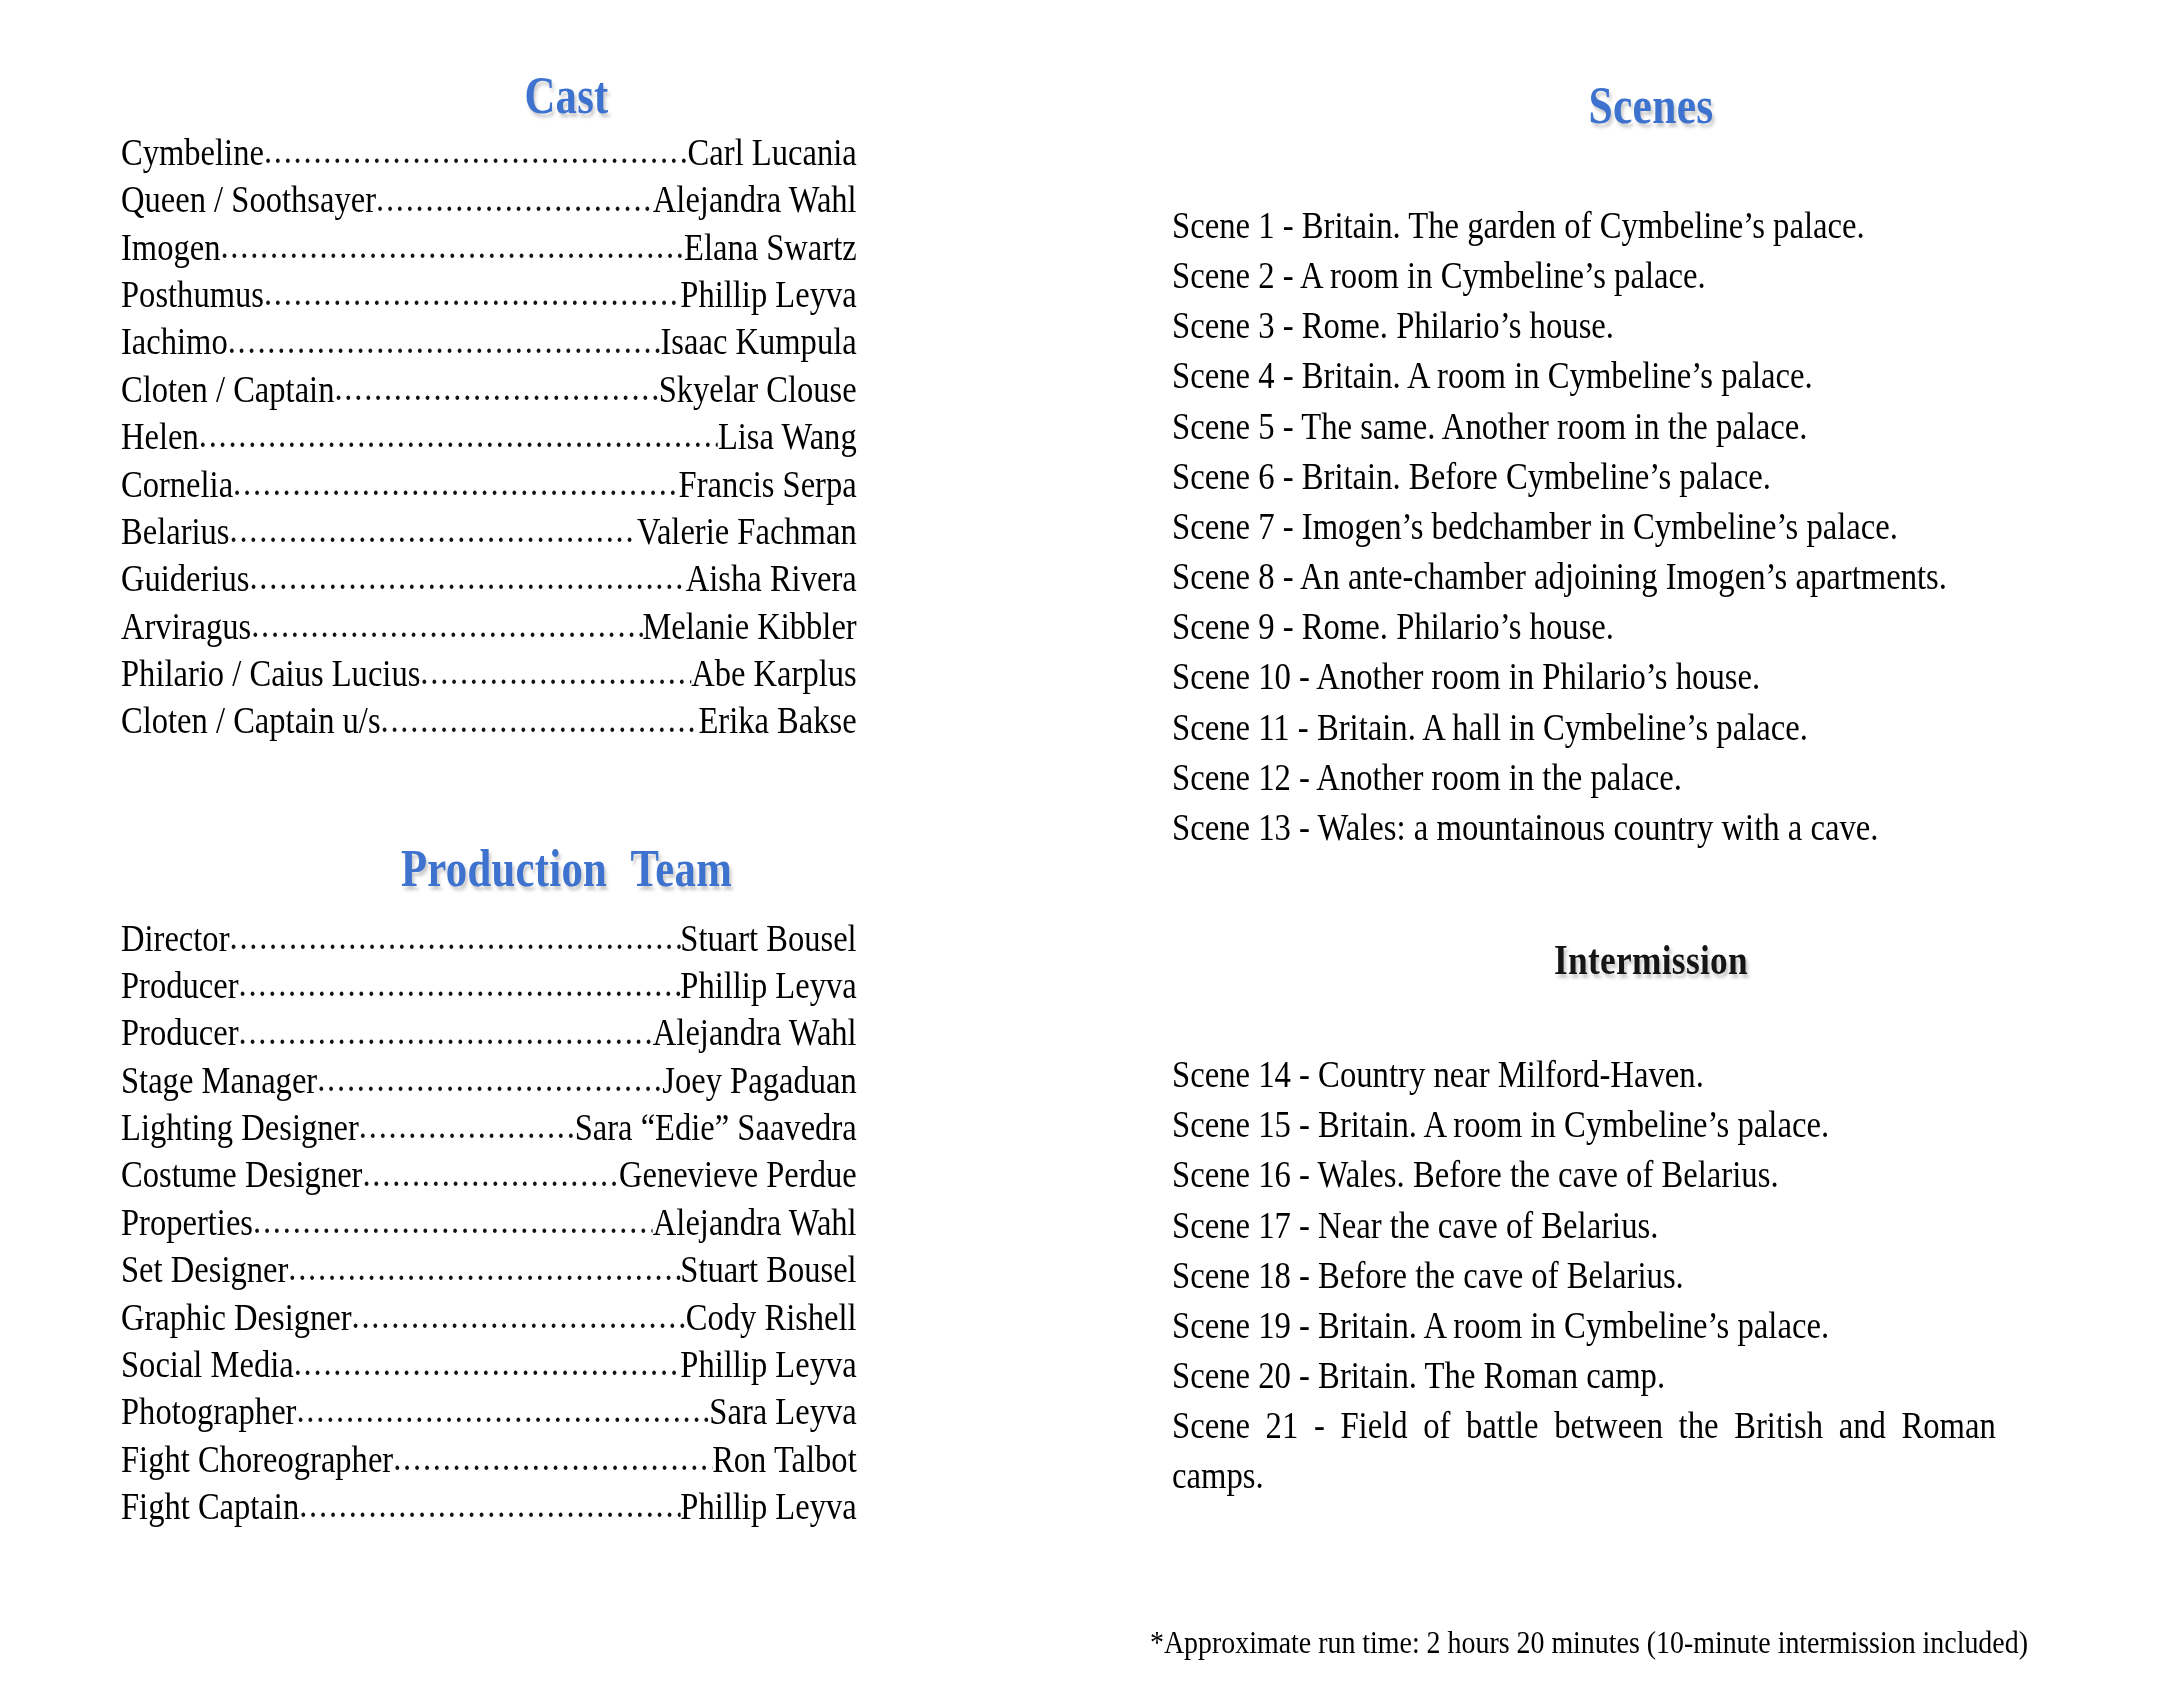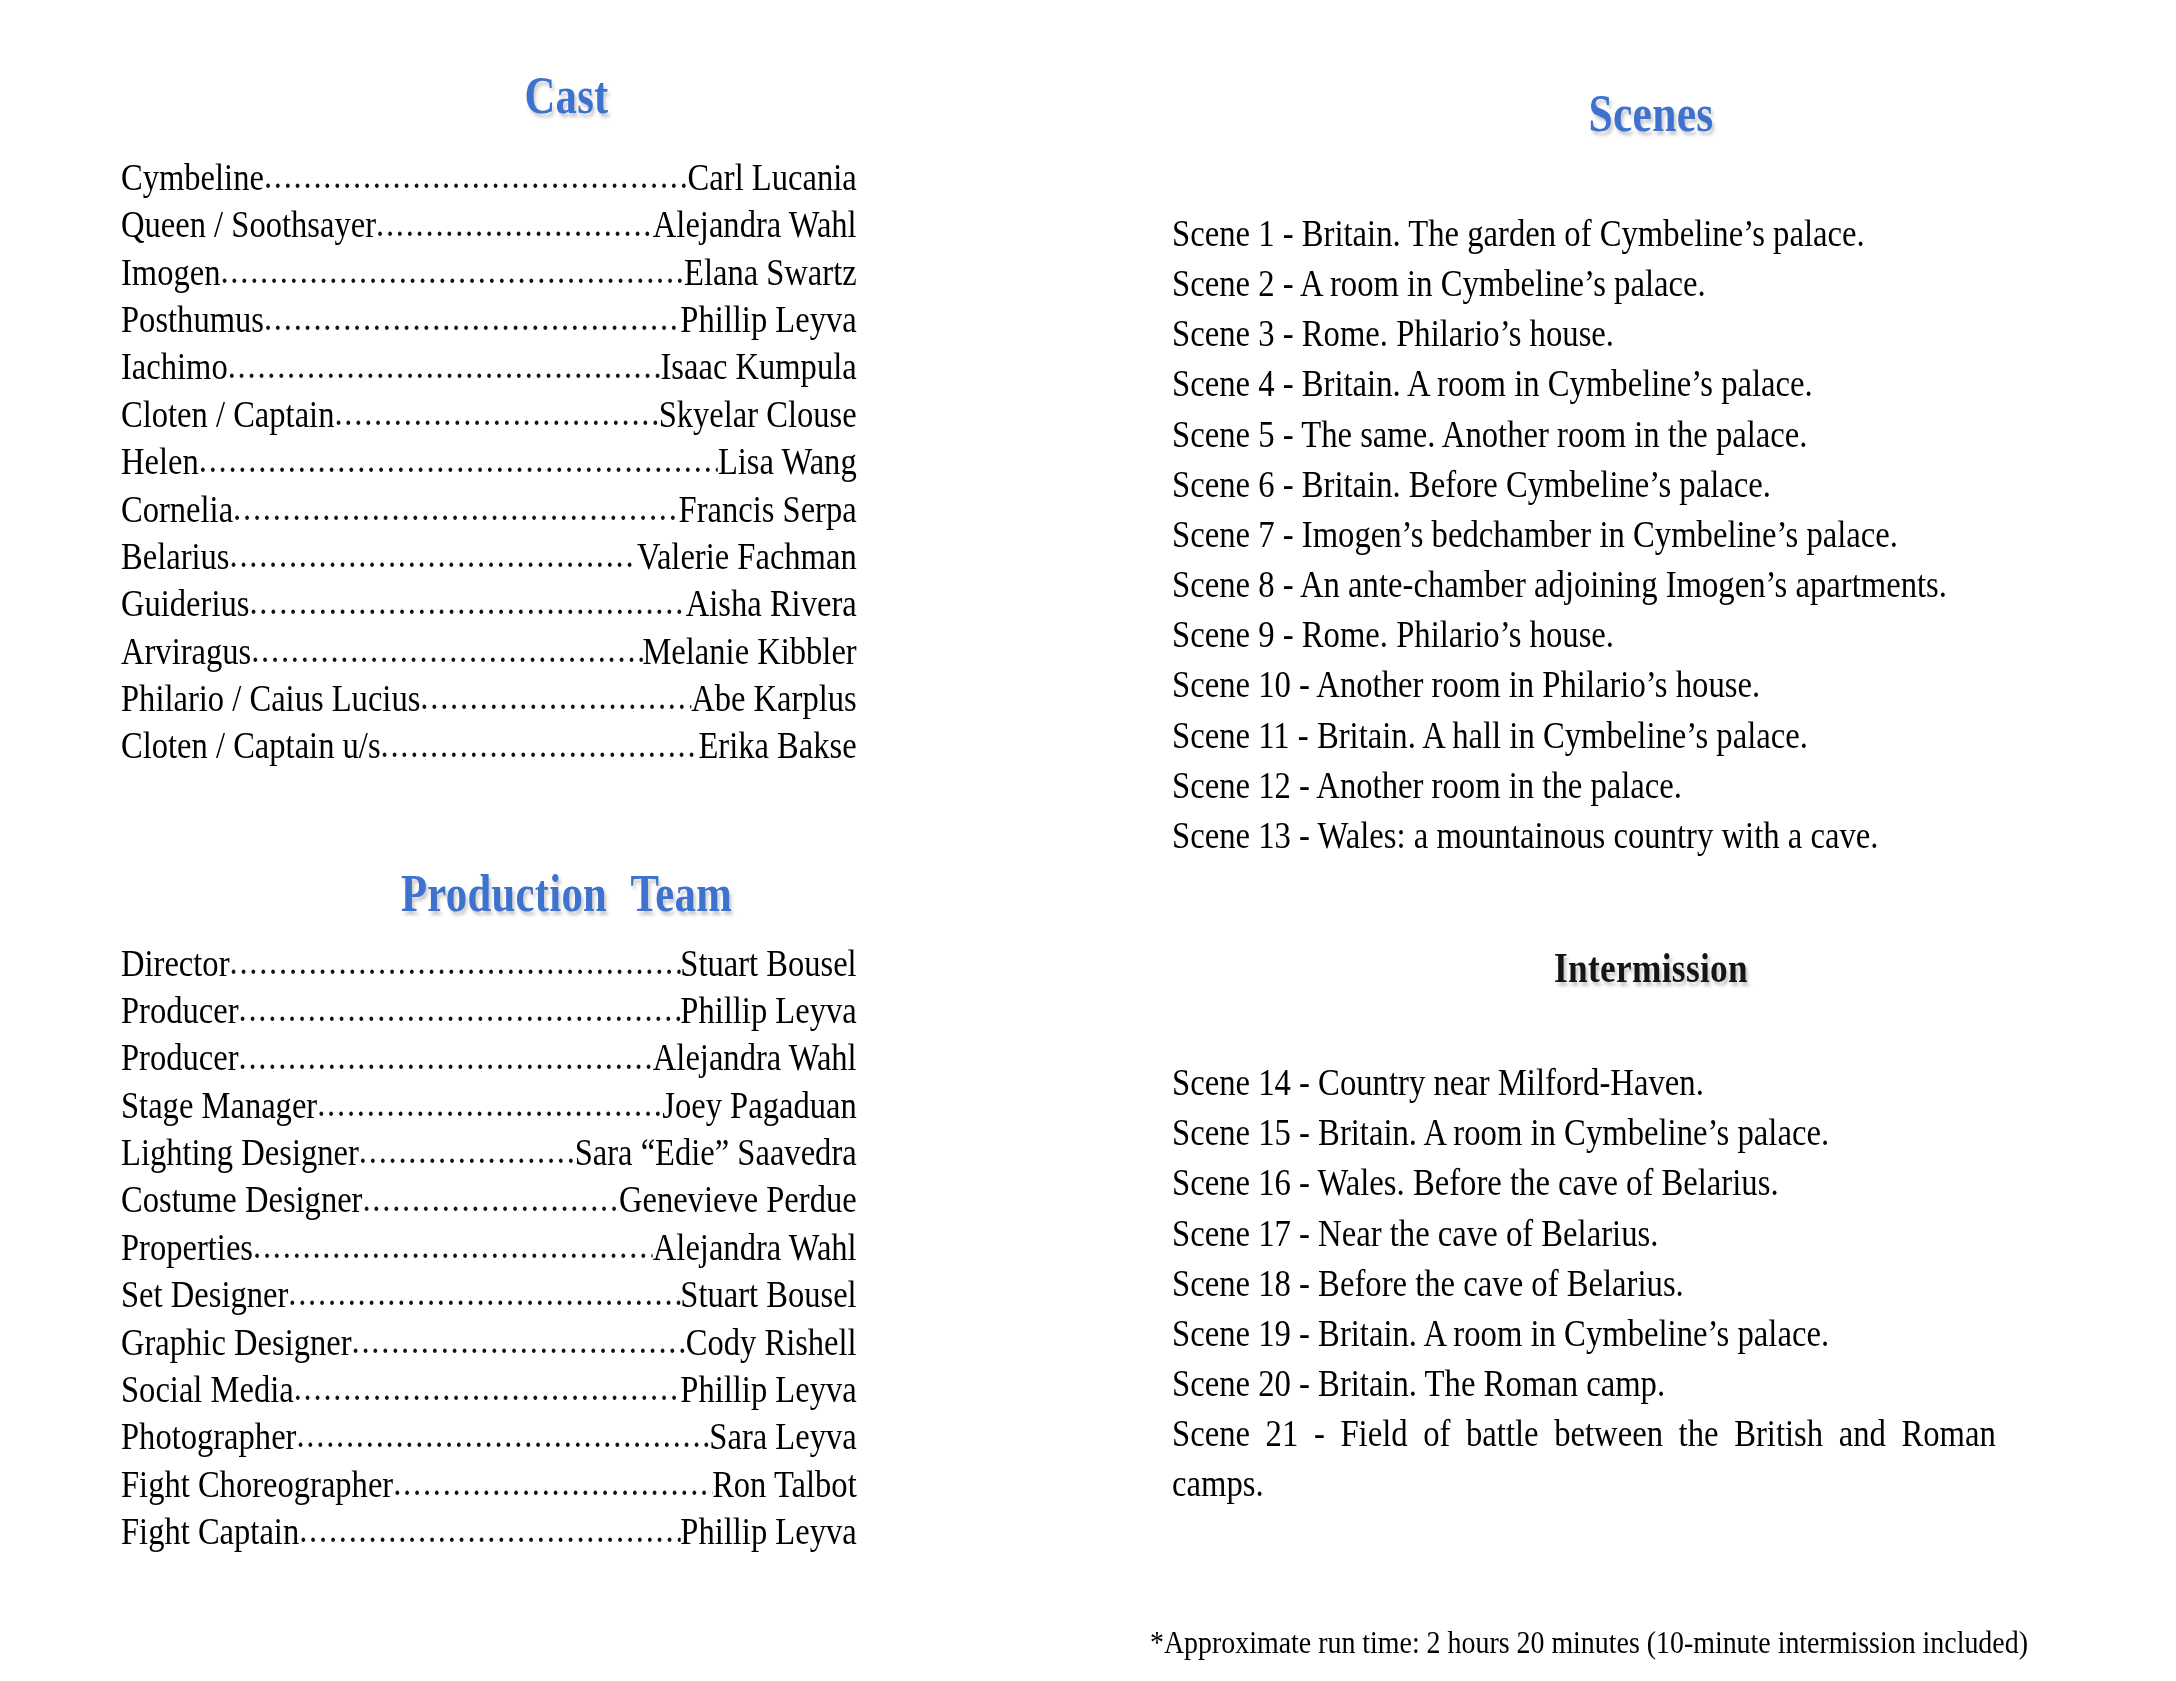--- a/index.html
+++ b/index.html
@@ -26,21 +26,21 @@
   
   .col-left {
     position: absolute;
     left: 121px;
     top: 0;
     width: 891px;
   }
   .col-right {
     position: absolute;
     left: 1172px;
-    top: 16px;
+    top: 8px;
     width: 958px;
   }
 
   
   .display-heading {
     font-family: "Liberation Serif", "DejaVu Serif", serif;
     font-weight: 700;
     text-align: center;
     letter-spacing: 0.4px;
     line-height: 1.0;
@@ -70,21 +70,21 @@
     font-size: 53px;
     margin-top: 71px;
   }
   #intermission-heading {
     font-size: 43px;
     margin-top: 86px;
   }
 
   
   .credits {
-    margin-top: 32px;
+    margin-top: 7px;
     width: 836px;
   }
   #production-credits { margin-top: 20px; text-align: right; }
 
   .credit-row {
     display: flex;
     align-items: baseline;
     width: 100%;
     font-size: 37px;
     line-height: 1.28;

